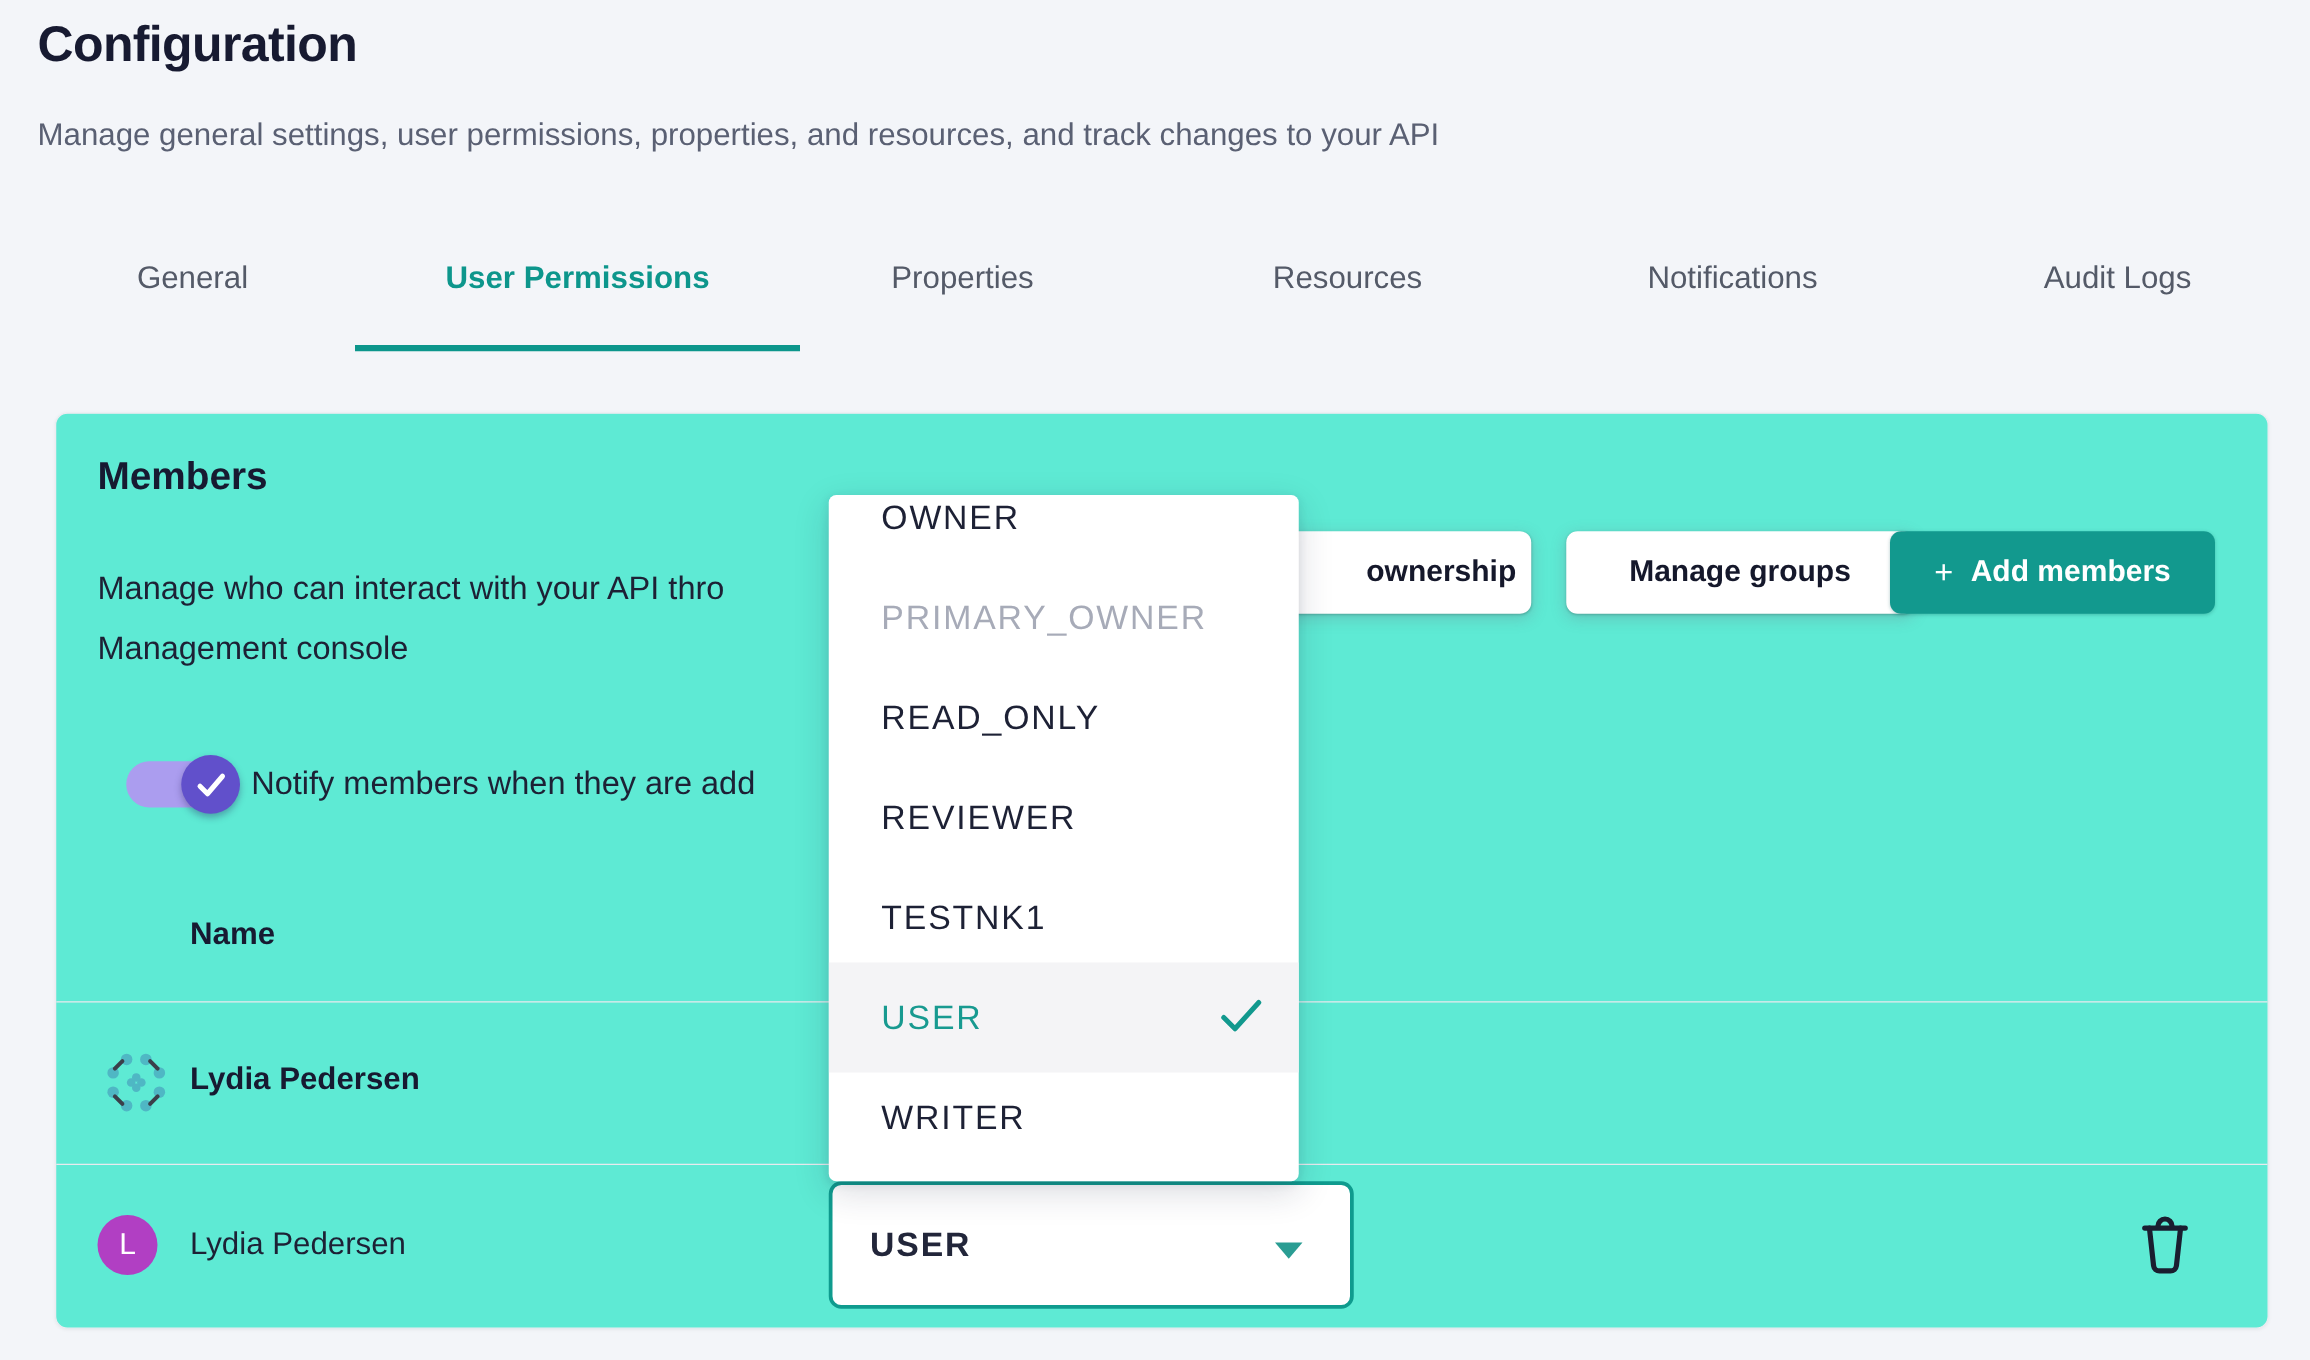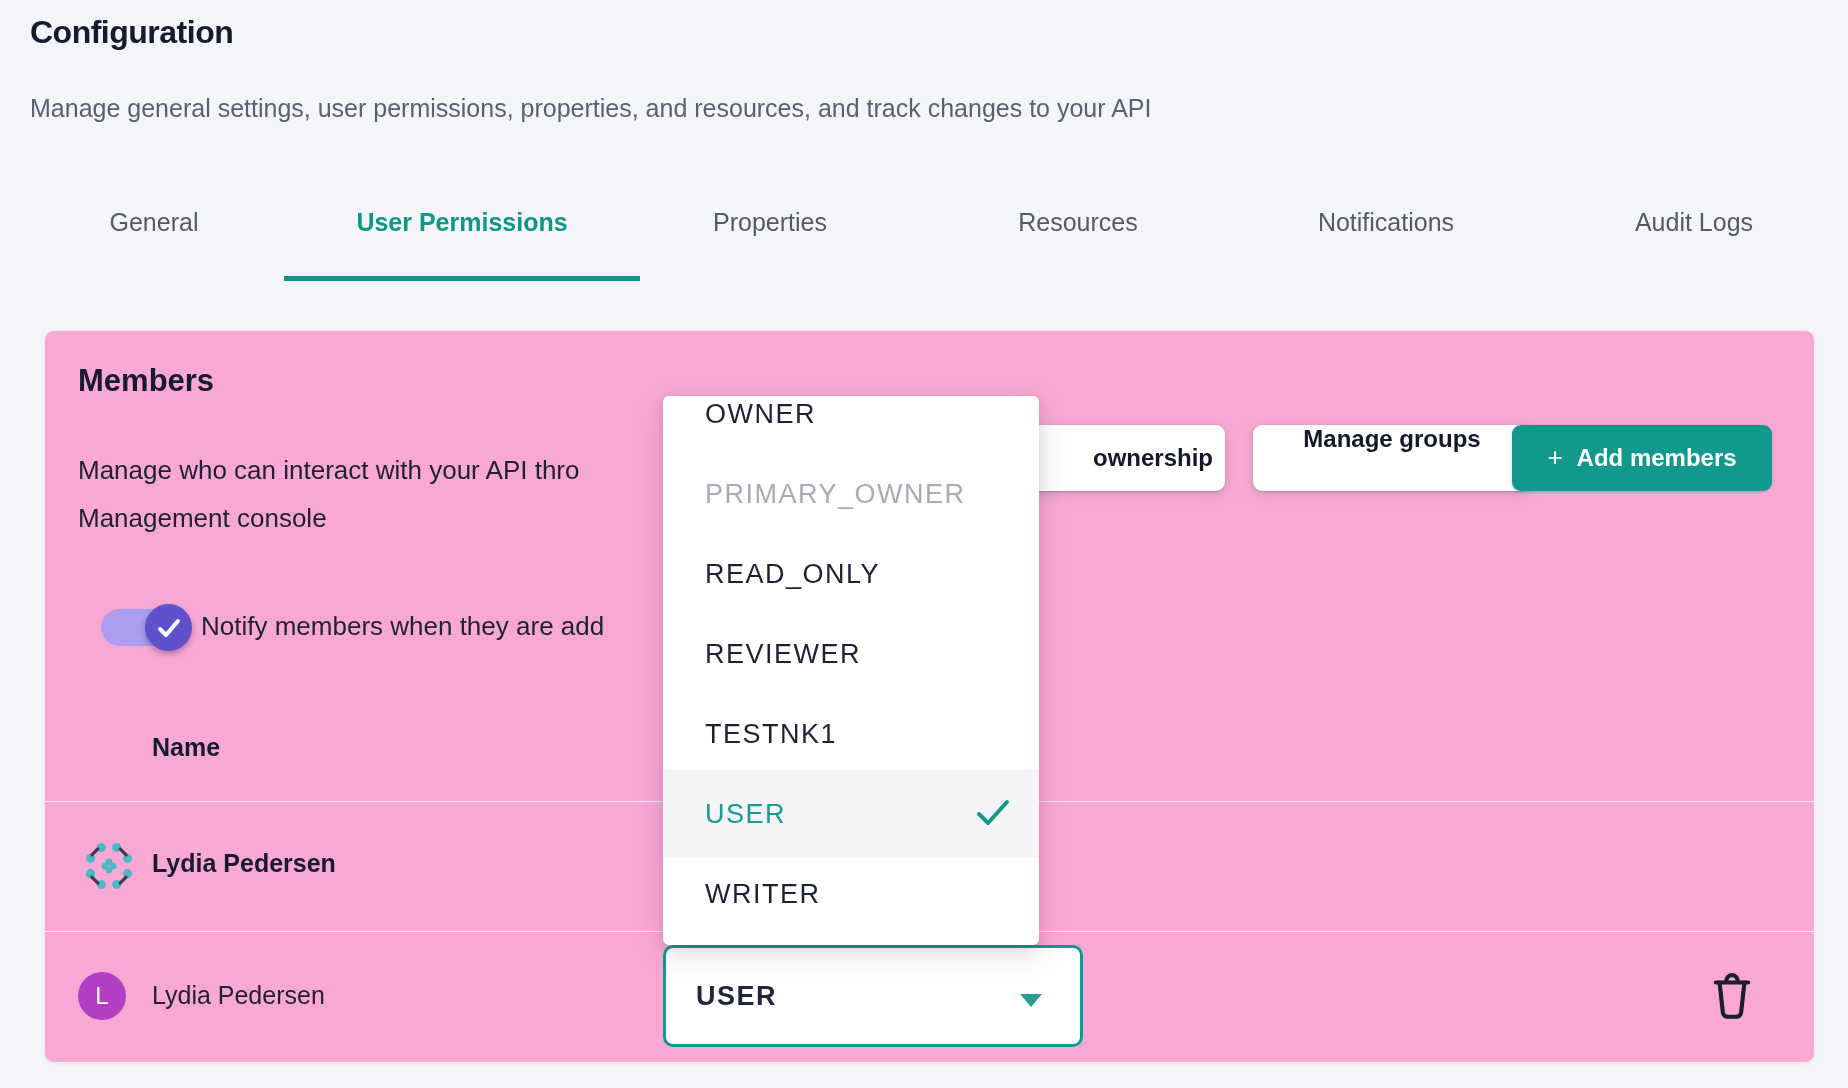--- a/index.html
+++ b/index.html
@@ -7,54 +7,54 @@
   body {
     font-family:"Liberation Sans", sans-serif;
     background:#f3f5f9;
     color:#1b1f35;
     position:relative;
     overflow:hidden;
   }
   .stage { position:absolute; inset:0; }
 
   
-  .page-title { position:absolute; left:30px; top:14px; font-size:32px; font-weight:700; color:#171a31; letter-spacing:-0.5px; }
+  .page-title { position:absolute; left:30px; top:14px; font-size:40px; font-weight:700; color:#171a31; letter-spacing:-0.5px; }
   .page-subtitle { position:absolute; left:30px; top:94px; font-size:25px; color:#5a6073; }
 
   
   .tabs { position:absolute; left:0; top:182px; width:1848px; height:99px; display:flex; }
   .tab { flex:1 1 0; display:flex; align-items:center; justify-content:center; padding-bottom:19px;
          font-size:25px; font-weight:500; color:#545a68; position:relative; cursor:pointer; }
   .tab.active { color:#0d968c; font-weight:600; }
   .tab-underline { position:absolute; bottom:0; left:50%; transform:translateX(-50%); width:356px; height:5px; background:#0c968c; }
 
   
   .card { position:absolute; left:44px; top:330px; width:1771px; height:733px;
-          background:#f9a8d4; border:1px solid #ececf1; border-radius:10px;
+          background:#5eead4; border:1px solid #ececf1; border-radius:10px;
           box-shadow:0 1px 3px rgba(16,24,40,.06); }
 
   .members-heading { position:absolute; left:33px; top:32px; font-size:31px; font-weight:700; color:#171a31; }
   .members-desc1 { position:absolute; left:33px; top:124px; font-size:26px; color:#1d2135; white-space:nowrap; }
   .members-desc2 { position:absolute; left:33px; top:172px; font-size:26px; color:#1d2135; white-space:nowrap; }
 
   
   .toggle { position:absolute; left:56px; top:278px; width:80px; height:37px; border-radius:20px;
             background:#ab9def; cursor:pointer; }
   .toggle-thumb { position:absolute; left:44px; top:-5px; width:47px; height:47px; border-radius:50%;
                   background:#6150cb; box-shadow:0 3px 6px rgba(40,30,90,.35);
                   display:flex; align-items:center; justify-content:center; }
   .toggle-label { position:absolute; left:156px; top:280px; font-size:26px; color:#1d2135; white-space:nowrap; }
 
   
   .btn { position:absolute; top:94px; height:66px; border-radius:9px; border:none; cursor:pointer;
          font-family:"Liberation Sans", sans-serif; font-size:24px; font-weight:700; }
   .btn-white { background:#ffffff; color:#15182b;
                box-shadow:0 1px 2px rgba(0,0,0,.18), 0 3px 12px rgba(110,110,125,.30); }
   .btn-ownership { left:900px; width:280px; display:flex; align-items:center; justify-content:flex-end; padding-right:12px; }
-  .btn-manage-groups { left:1208px; width:278px; display:flex; justify-content:center; }
+  .btn-manage-groups { left:1208px; width:278px; display:flex; align-items:center; justify-content:center; }
   .btn-add-members { left:1467px; width:260px; background:#12998e; color:#ffffff;
                      display:flex; align-items:center; justify-content:center; gap:14px;
                      box-shadow:0 1px 3px rgba(10,90,85,.3); }
   .btn-add-members .plus { font-weight:400; font-size:26px; position:relative; top:-1px; }
 
   
   .name-header { position:absolute; left:107px; top:402px; font-size:25px; font-weight:700; color:#171a31; }
   .divider { position:absolute; left:0; width:100%; height:1px; background:#e9eaee; }
   .divider-1 { top:470px; }
   .divider-2 { top:600px; }

